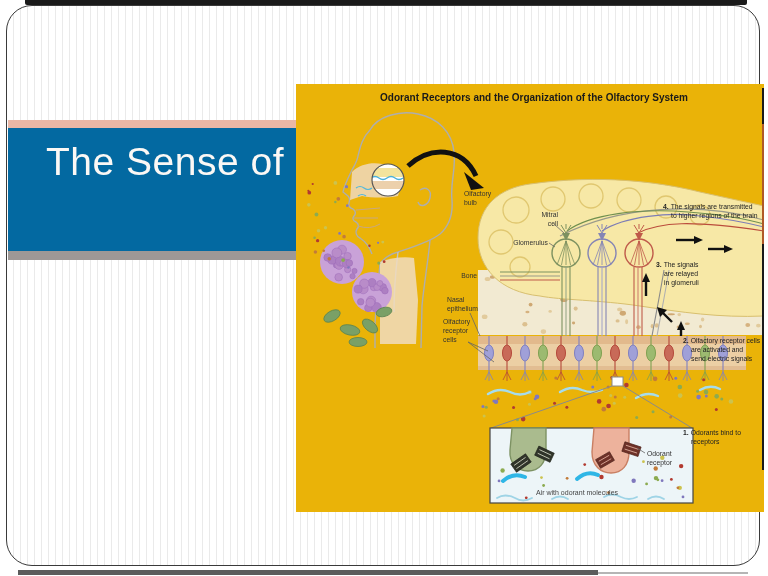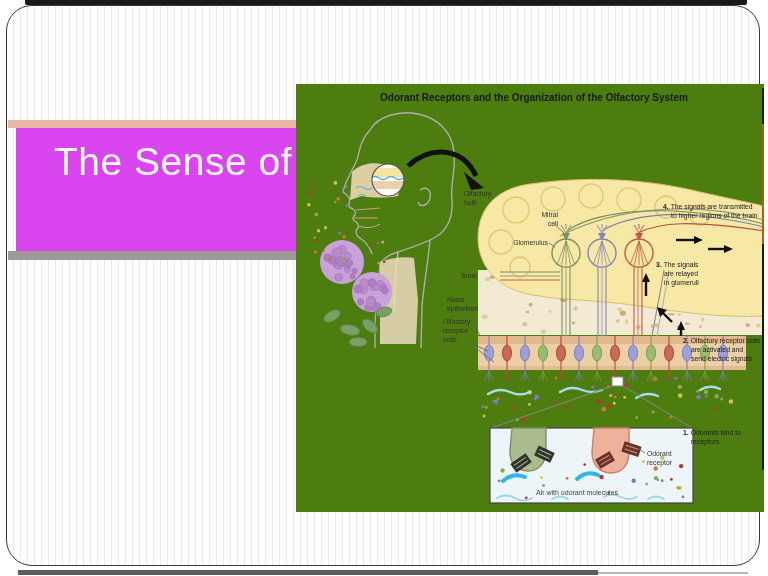--- a/index.html
+++ b/index.html
@@ -5,25 +5,25 @@
   html,body{margin:0;padding:0;width:768px;height:576px;overflow:hidden;background:#fff;
     font-family:"Liberation Sans",sans-serif;}
   #stage{position:relative;width:768px;height:576px;}
   .slide{position:absolute;left:6px;top:5px;width:754px;height:561px;
     border:1.5px solid #3a3a3a;border-radius:26px;box-sizing:border-box;
     background:repeating-linear-gradient(90deg,#ffffff 0px,#ffffff 6px,#eaeaea 6px,#eaeaea 7px);}
   .bar-top{position:absolute;left:25px;top:0;width:722px;height:5px;background:#1a1a1a;border-radius:0 0 2px 2px;}
   .bar-bottom{position:absolute;left:18px;top:570px;width:580px;height:5px;background:#5c5c5c;}
   .bar-bottom-thin{position:absolute;left:598px;top:572px;width:150px;height:2px;background:#b5b5b5;}
   .strip-pink{position:absolute;left:8px;top:120px;width:303px;height:8px;background:#e9b7a6;}
-  .title-box{position:absolute;left:8px;top:128px;width:306px;height:123px;background:#d946ef;
-    color:#fbf8f5;padding:12px 0 0 38px;box-sizing:border-box;margin-left:8px;}
+  .title-box{position:absolute;left:8px;top:128px;width:306px;height:123px;background:#0369a1;
+    color:#fbf8f5;padding:12px 0 0 38px;box-sizing:border-box;}
   .title-box .line{font-size:39px;line-height:43px;font-weight:400;letter-spacing:.5px;}
   .strip-gray{position:absolute;left:8px;top:251px;width:303px;height:9px;background:#9e9896;}
-  .figure{position:absolute;left:296px;top:84px;width:468px;height:428px;background:#4d7c0f;}
+  .figure{position:absolute;left:296px;top:84px;width:468px;height:428px;background:#eab308;}
   svg{display:block;}
   svg text{font-family:"Liberation Sans",sans-serif;}
   .fig-title{font-size:10px;font-weight:bold;fill:#1a1a1a;}
   .lbl{font-size:6.8px;fill:#333;}
   .step{font-size:6.8px;fill:#222;}
   .b{font-weight:bold;}
   .air{font-size:7px;fill:#444;}
 </style>
 </head>
 <body>

